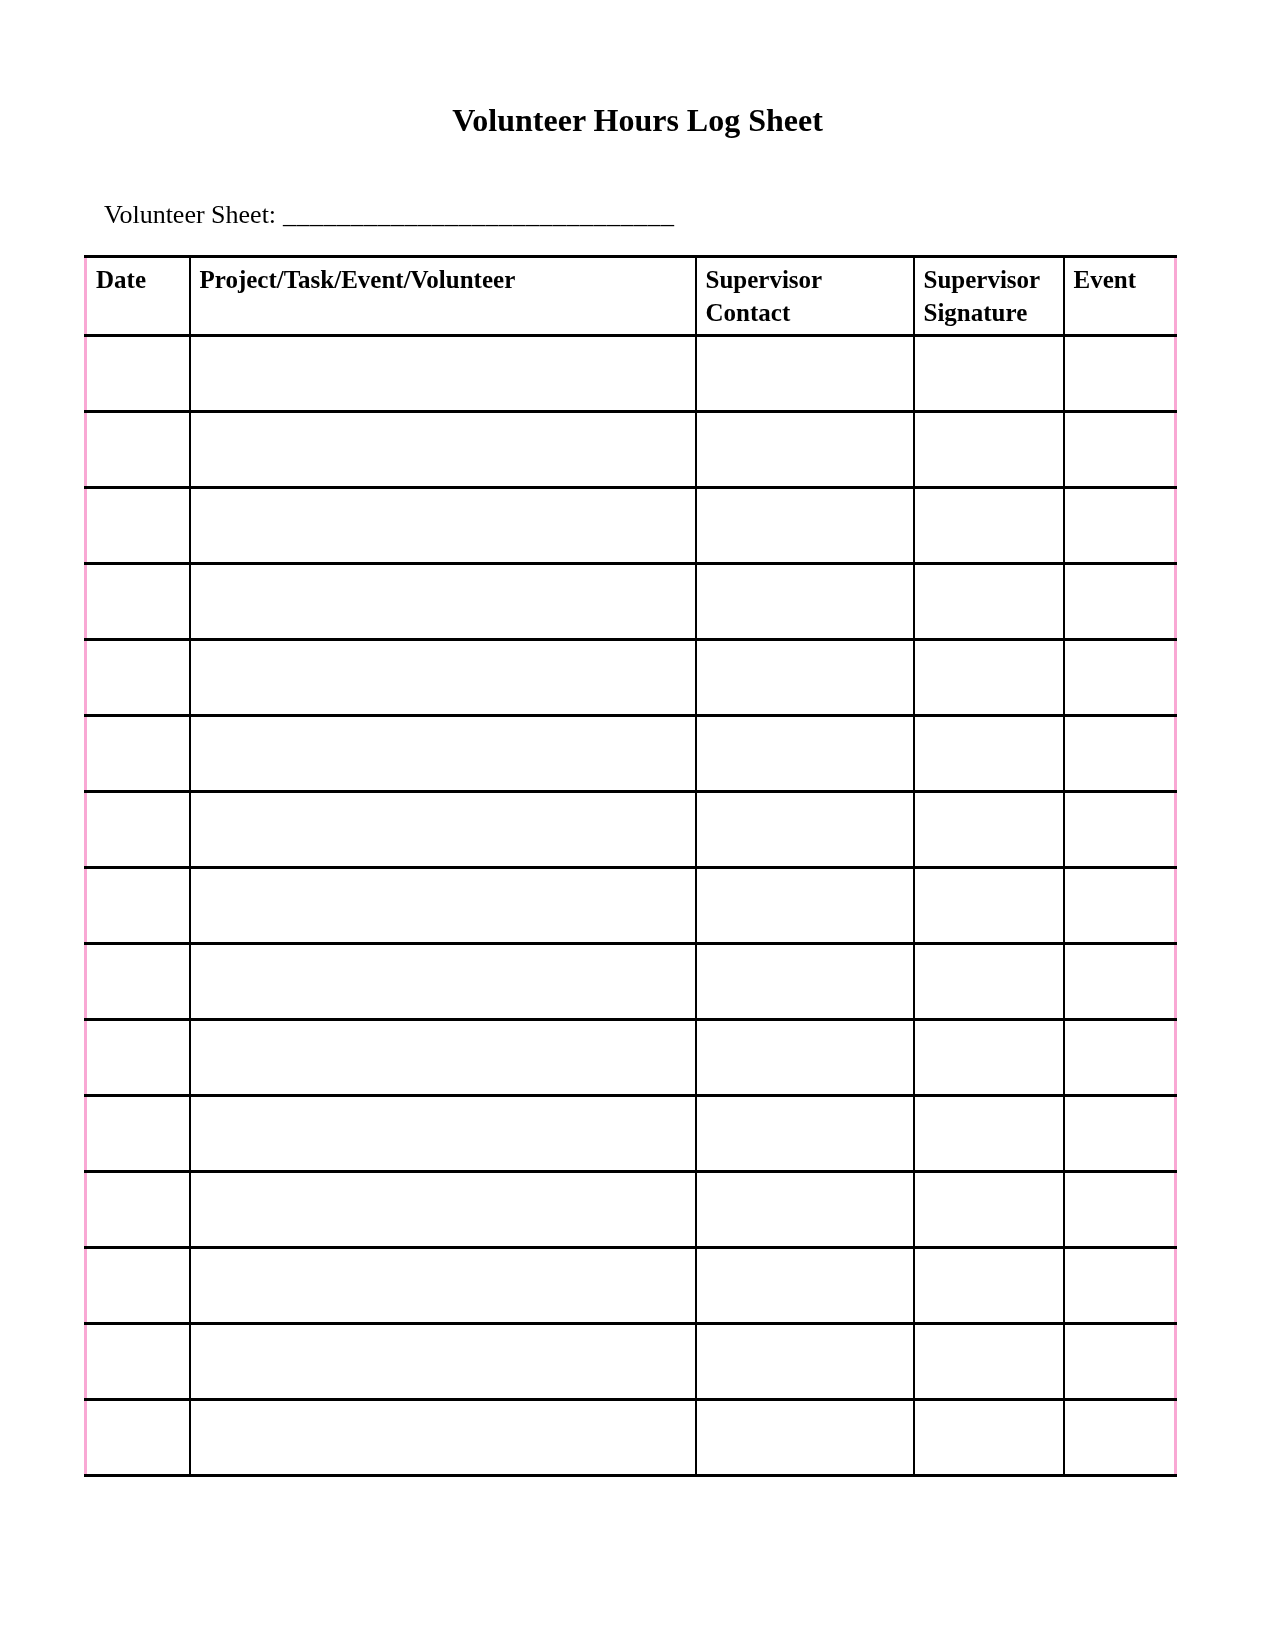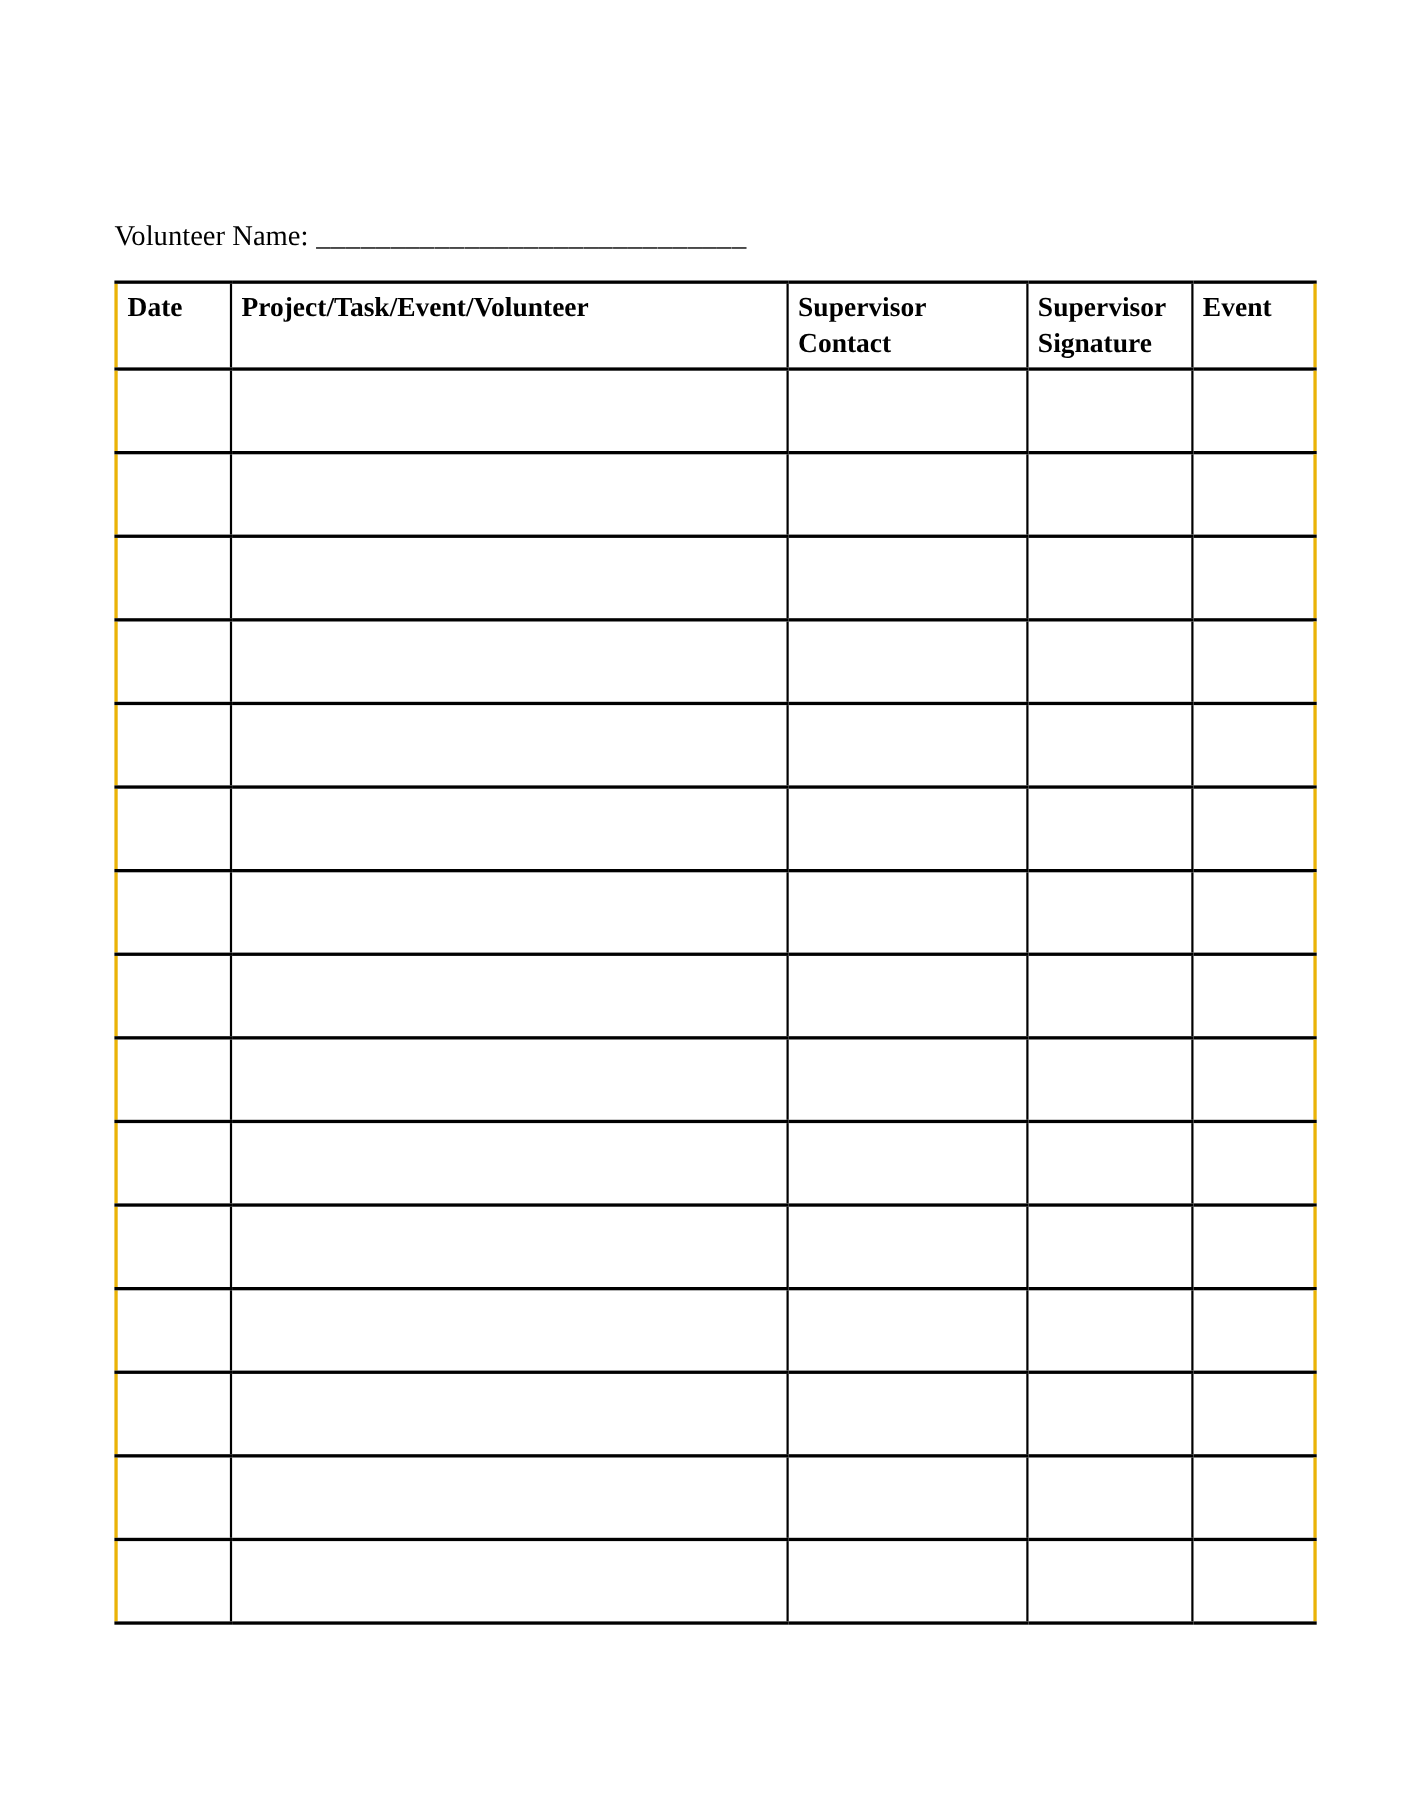--- a/index.html
+++ b/index.html
@@ -35,25 +35,25 @@
     white-space: nowrap;
     line-height: 1.2;
   }
   .name-blank {
     margin-left: 7px;
     letter-spacing: 0.5px;
   }
   table.log-table {
     position: absolute;
     top: 255px;
-    left: 104px;
+    left: 84px;
     width: 1090px;
     table-layout: fixed;
     border-collapse: collapse;
-    border: 3px solid #eab308;
+    border: 3px solid #f9a8d4;
   }
   col.c-date      { width: 104px; }
   col.c-project   { width: 506px; }
   col.c-contact   { width: 218px; }
   col.c-signature { width: 150px; }
   col.c-hours     { width: 112px; }
   .log-table th,
   .log-table td {
     border: 2px solid #000000;
     border-top-width: 3px;
@@ -73,23 +73,24 @@
   .log-table td {
     padding: 4px 8px;
     font-size: 24px;
   }
 </style>
 </head>
 <body>
 
 <div class="page">
 
+  <h1 class="doc-title">Volunteer Hours Log Sheet</h1>
 
   <div class="name-row">
-    <span>Volunteer Name:</span><span class="name-blank">_____________________________</span>
+    <span>Volunteer Sheet:</span><span class="name-blank">_____________________________</span>
   </div>
 
   <table class="log-table">
     <colgroup>
       <col class="c-date">
       <col class="c-project">
       <col class="c-contact">
       <col class="c-signature">
       <col class="c-hours">
     </colgroup>

